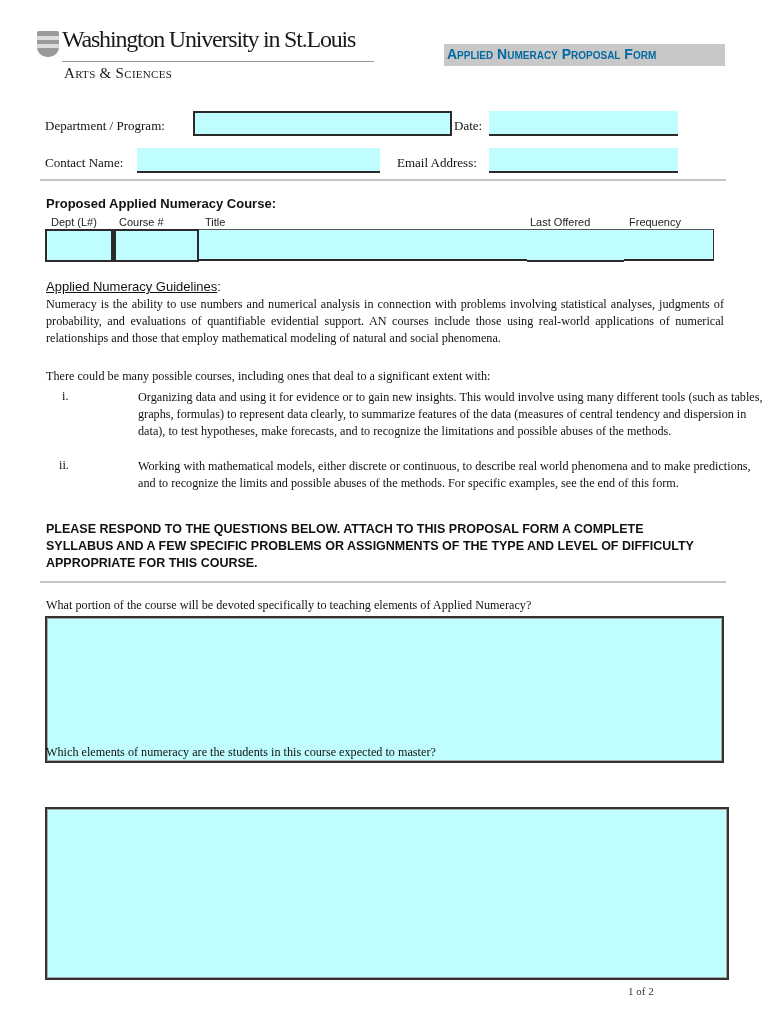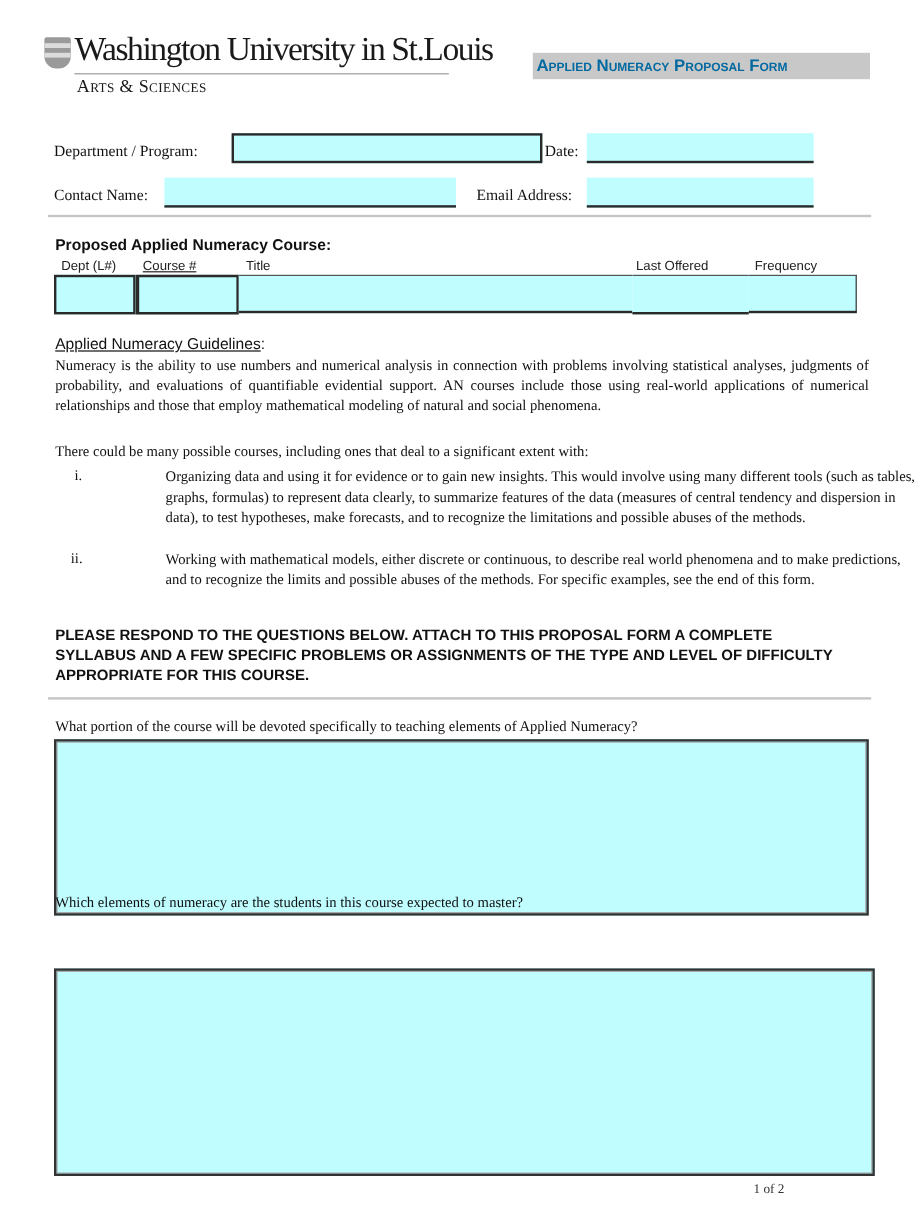--- a/index.html
+++ b/index.html
@@ -10,21 +10,21 @@
   .field { background: #bffdff; box-sizing: border-box; border: none; outline: none; padding: 0 4px;
            font-family: "Liberation Sans", sans-serif; font-size: 12px; }
   .uline { border-bottom: 2px solid #2a2a2a; }
   .label { font-family: "Liberation Serif", serif; font-size: 13px; color: #111; }
   .hr { position: absolute; height: 2px; background: #c6c6c6; }
 
   
   .crest { position:absolute; left:37px; top:31px; width:22px; height:26px; background:#9a9a9a;
            border-radius: 2px 2px 10px 10px; overflow:hidden; }
   .crest .band { position:absolute; left:0; right:0; height:4px; background:#dcdcdc; }
-  .logo-main { left: 62px; top: 26px; font-size: 28px; letter-spacing: -1.2px; color:#1a1a1a; white-space: nowrap; }
+  .logo-main { left: 62px; top: 26px; font-size: 24px; letter-spacing: -1.2px; color:#1a1a1a; white-space: nowrap; }
   .logo-rule { left: 62px; top: 61px; width: 312px; height: 1px; background: #9a9a9a; }
   .logo-sub { left: 64px; top: 65px; font-size: 15px; letter-spacing: 0.3px; color:#1a1a1a; font-variant: small-caps; }
 
   .title-box { left: 444px; top: 44px; width: 281px; height: 22px; background: #c8c8c8; }
   .title-text { left: 447px; top: 46px; font-size: 14px; font-weight: bold; color:#0369a1; white-space: nowrap; font-variant: small-caps; }
 
   .section-h { font-family: "Liberation Sans", sans-serif; font-weight: bold; font-size: 13px; }
   .col-h { font-family: "Liberation Sans", sans-serif; font-size: 11px; color:#222; }
 
   .guide-h { left:46px; top:279px; font-family:"Liberation Sans", sans-serif; font-size: 13px; }
@@ -61,21 +61,21 @@
 
 <div class="abs label" style="left:45px; top:155px;">Contact Name:</div>
 <input class="abs field uline" style="left: 137px; top: 148px; width: 243px; height: 25px;" value="">
 <div class="abs label" style="left:397px; top:155px;">Email Address:</div>
 <input class="abs field uline" style="left: 489px; top: 148px; width: 189px; height: 25px;" value="">
 
 <div class="hr" style="left:40px; top:179px; width:686px;"></div>
 
 <div class="abs section-h" style="left:46px; top:196px;">Proposed Applied Numeracy Course:</div>
 <div class="abs col-h" style="left:51px; top:216px;">Dept (L#)</div>
-<div class="abs col-h" style="left:119px; top:216px;text-decoration:underline;">Course #</div>
+<div class="abs col-h" style="left:119px; top:216px;">Course #</div>
 <div class="abs col-h" style="left:205px; top:216px;">Title</div>
 <div class="abs col-h" style="left:530px; top:216px;">Last Offered</div>
 <div class="abs col-h" style="left:629px; top:216px;">Frequency</div>
 
 <input class="abs field" style="left: 45px; top: 229px; width: 68px; height: 33px; border: 2px solid rgb(42, 42, 42);" value="">
 <input class="abs field" style="left: 113px; top: 229px; width: 86px; height: 33px; border-width: 2px 2px 2px 3px; border-style: solid; border-color: rgb(42, 42, 42); border-image: initial;" value="">
 <input class="abs field" style="left: 199px; top: 229px; width: 328px; height: 32px; border-top: 1px solid rgb(85, 85, 85); border-bottom: 2px solid rgb(42, 42, 42);" value="">
 <input class="abs field" style="left: 527px; top: 229px; width: 97px; height: 33px; border-top: 1px solid rgb(85, 85, 85); border-bottom: 2px solid rgb(42, 42, 42);" value="">
 <input class="abs field" style="left: 624px; top: 229px; width: 90px; height: 32px; border-top: 1px solid rgb(85, 85, 85); border-bottom: 2px solid rgb(42, 42, 42); border-right: 1px solid rgb(51, 51, 51);" value="">
 

